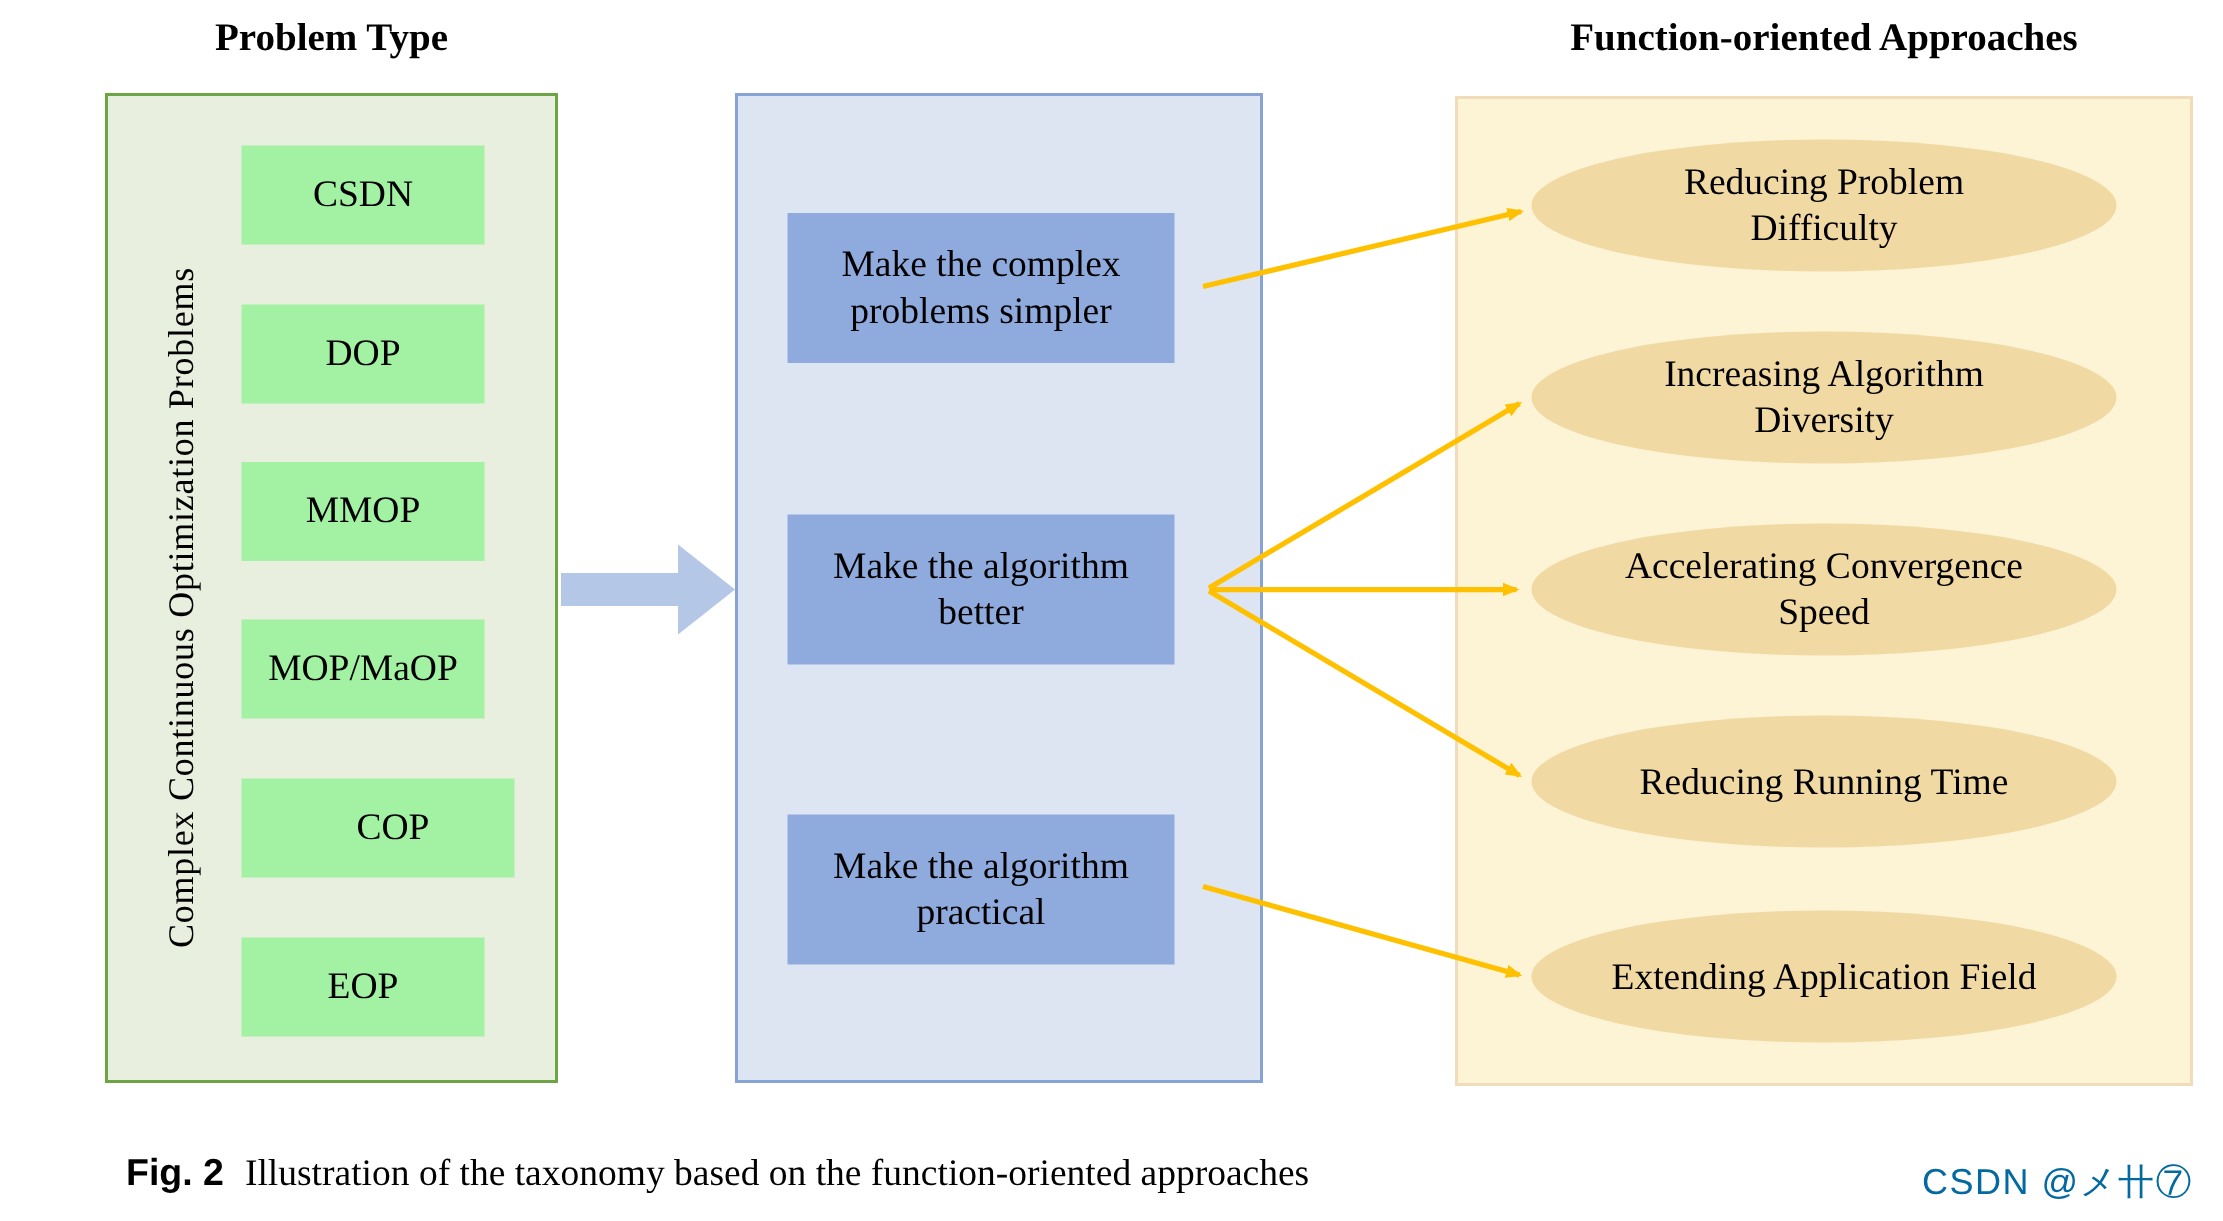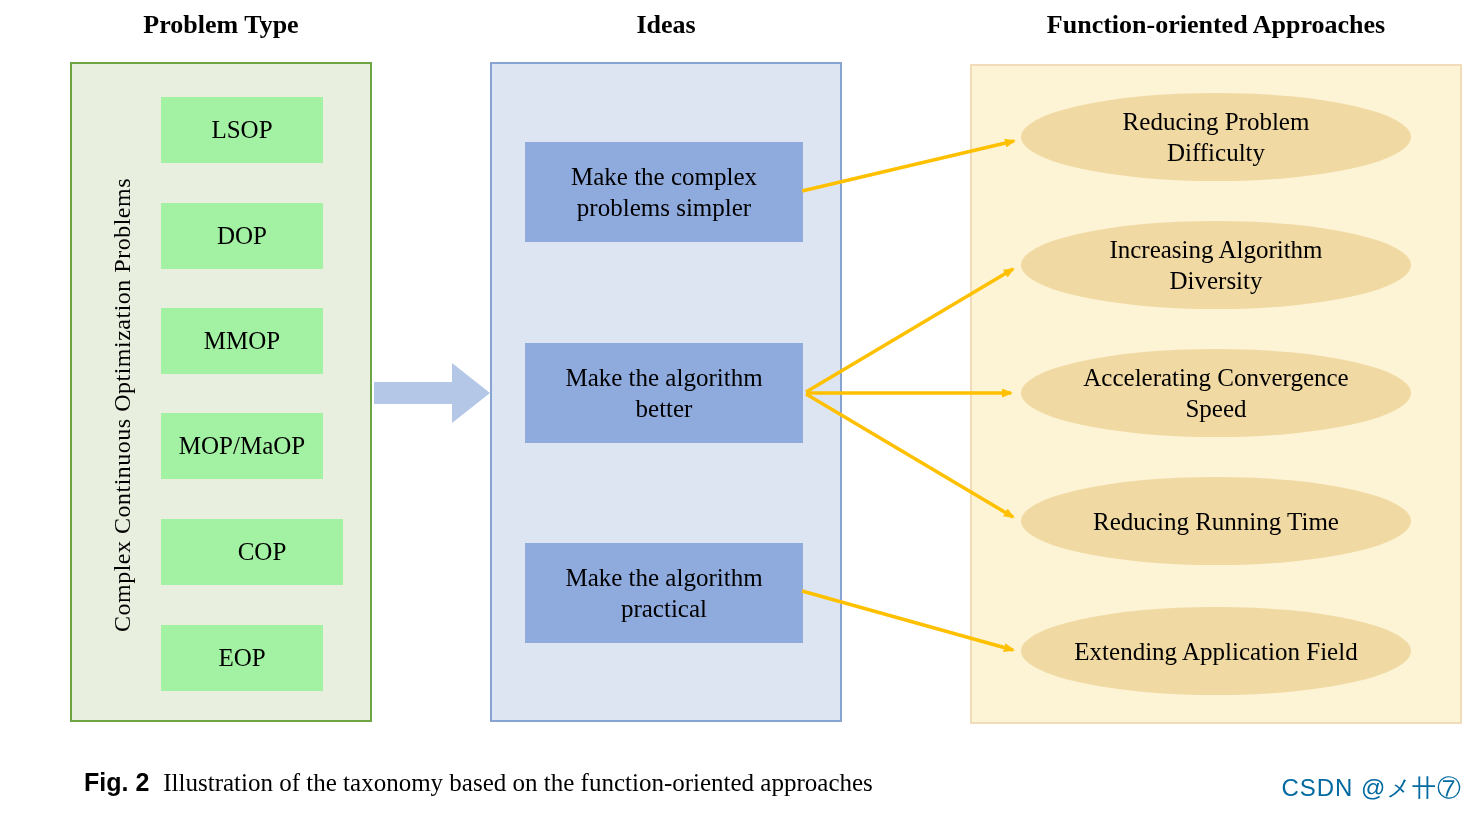--- a/index.html
+++ b/index.html
@@ -28,21 +28,21 @@
     position:absolute;left:122px;top:405px;
     transform:translate(-50%,-50%) rotate(-90deg);
     white-space:nowrap;font-size:24px;letter-spacing:0.5px;
   }
   .pt-box{
     position:absolute;left:161px;width:162px;height:66px;
     background:#a3f2a3;display:flex;align-items:center;justify-content:center;
     font-size:25px;
   }
   .idea-box{
-    position:absolute;left:525px;width:278px;height:100px;
+    position:absolute;left:525px;width:258px;height:100px;
     background:#8faadc;display:flex;align-items:center;justify-content:center;
     text-align:center;font-size:25px;line-height:31px;white-space:pre-line;
   }
   .ellipse{
     position:absolute;left:1021px;width:390px;height:88px;border-radius:50%;
     background:#f1d9a3;display:flex;align-items:center;justify-content:center;
     text-align:center;font-size:25px;line-height:31px;white-space:pre-line;
   }
   .arrow-layer{position:absolute;left:0;top:0;pointer-events:none;}
   .caption{
@@ -55,26 +55,25 @@
     position:absolute;right:20px;top:772px;font-size:24px;color:#0369a1;
     font-family:"Liberation Sans", sans-serif;letter-spacing:1px;
   }
 </style>
 </head>
 <body>
 
 <div class="canvas">
 
   <div class="col-header" style="left:70px;width:302px;">Problem Type</div>
-  <div class="col-header" style="left:490px;width:352px;">Ideas</div>
   <div class="col-header" style="left:970px;width:492px;">Function-oriented Approaches</div>
 
   <div class="panel panel-green"></div>
   <div class="rotated-label">Complex Continuous Optimization Problems</div>
-  <div class="pt-box" style="top:97px;">LSOP</div>
+  <div class="pt-box" style="top:97px;">CSDN</div>
   <div class="pt-box" style="top:203px;">DOP</div>
   <div class="pt-box" style="top:308px;">MMOP</div>
   <div class="pt-box" style="top:413px;">MOP/MaOP</div>
   <div class="pt-box" style="top:519px;padding-left:20px;">COP</div>
   <div class="pt-box" style="top:625px;">EOP</div>
 
   <div class="panel panel-blue"></div>
   <div class="idea-box" style="top:142px;">Make the complex
 problems simpler</div>
   <div class="idea-box" style="top:343px;">Make the algorithm

